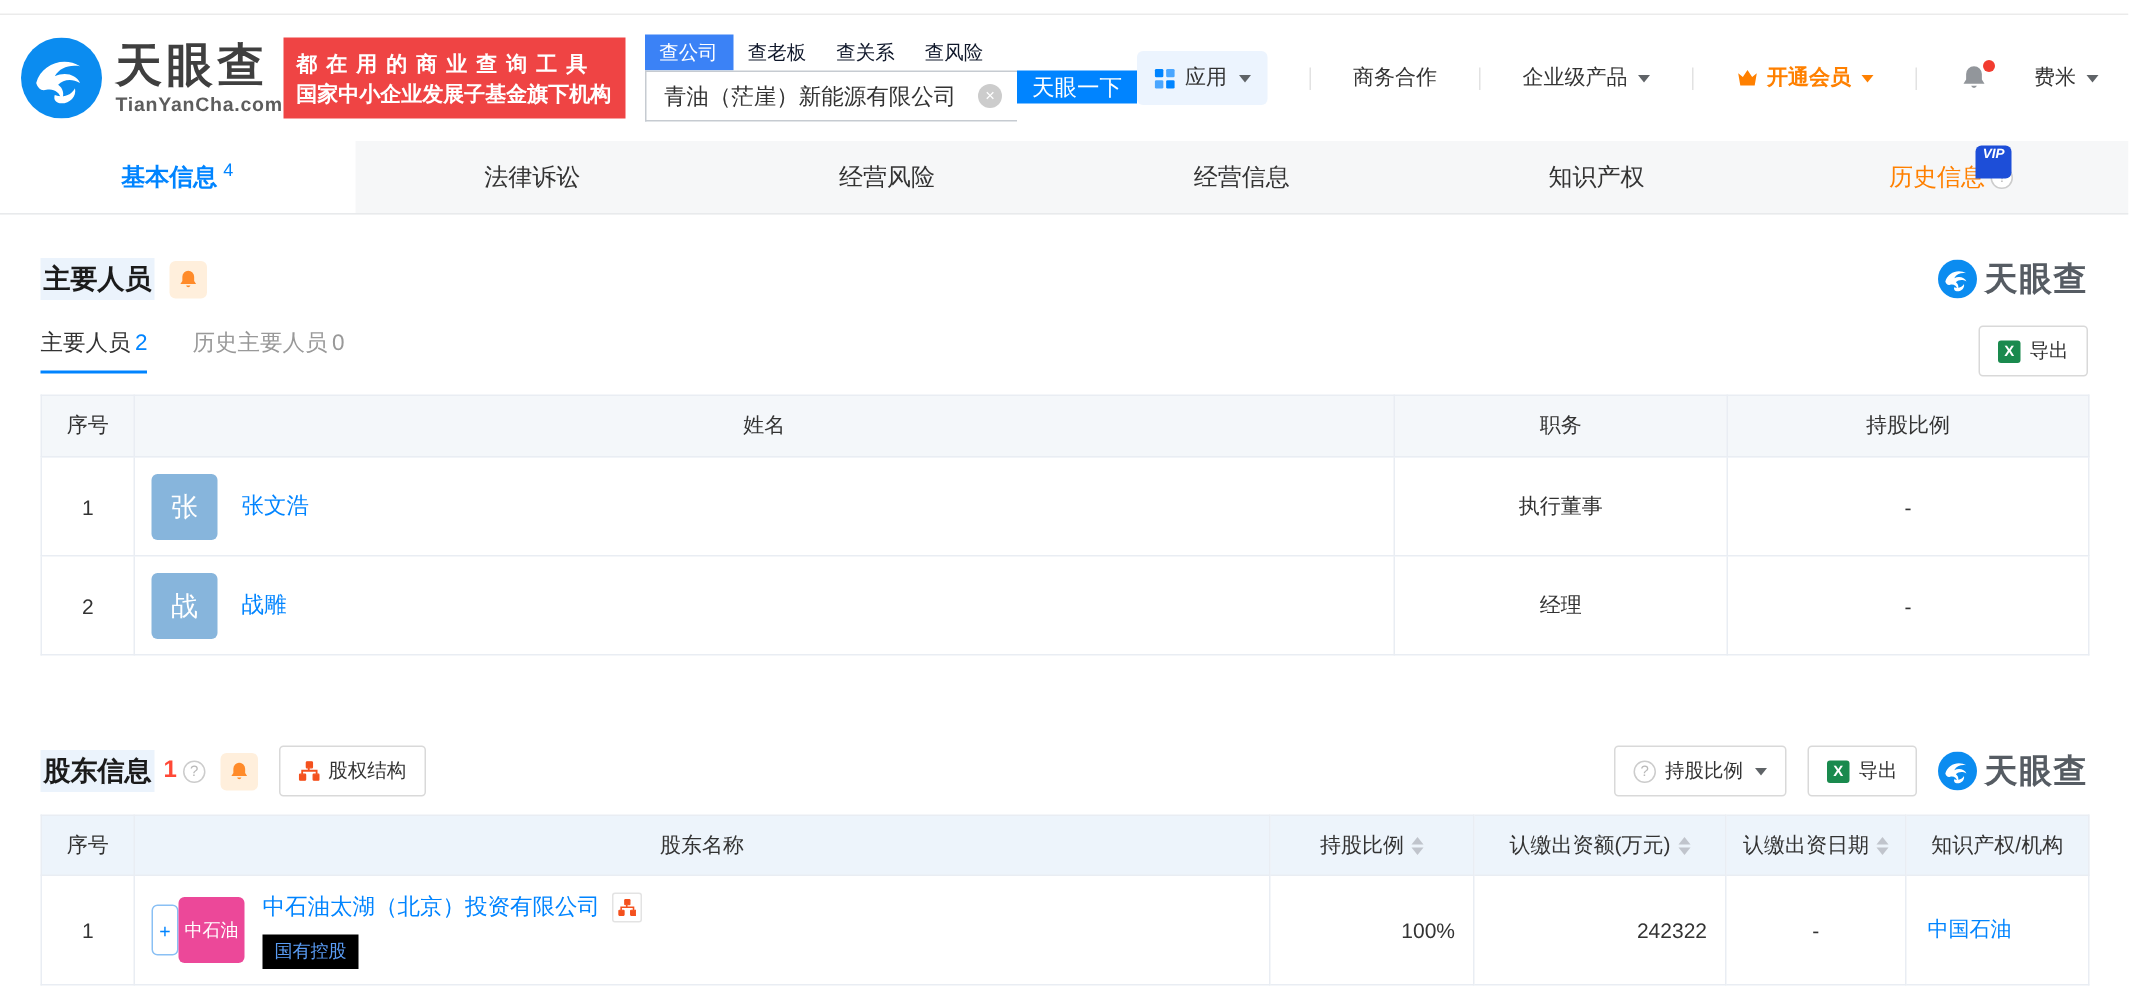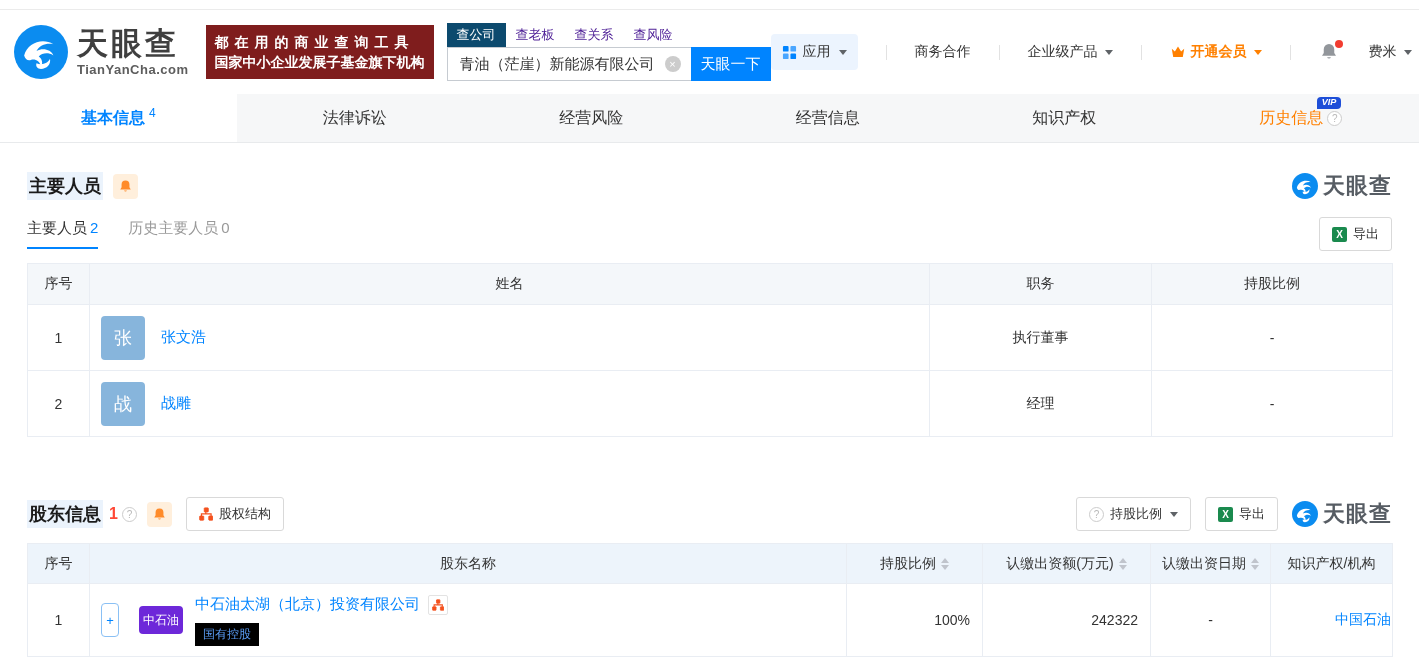--- a/index.html
+++ b/index.html
@@ -9,50 +9,50 @@
     font-family: "Liberation Sans", "DejaVu Sans", sans-serif;
   }
   .topstrip { height: 10px; border-bottom: 1px solid #ebebeb; }
 
   
   .hdr { display: flex; align-items: center; height: 84px; padding: 0 20px 0 14px; }
   .logo { display: flex; align-items: center; }
   .logo-txt { margin-left: 9px; }
   .logo-brand { font-size: 31px; font-weight: bold; color: #3f3f3f; letter-spacing: 3px; line-height: 1; }
   .logo-dom { font-size: 13px; color: #5d5d5d; font-weight: bold; margin-top: 3px; letter-spacing: .5px; }
-  .slogan { background: #7f1d1d; color: #fff; margin-left: 17px; padding: 7px 9px; font-size: 14px; font-weight: bold; line-height: 20px; white-space: nowrap; }
+  .slogan { background: #ef4444; color: #fff; padding: 7px 9px; font-size: 14px; font-weight: bold; line-height: 20px; white-space: nowrap; }
   .slogan .l1 { letter-spacing: 6px; }
 
   .search { margin-left: 13px; width: 447px; }
   .stabs { display: flex; font-size: 13px; }
-  .stab { padding: 3px 10px; cursor: pointer; color: #4c1d95; }
-  .stab.active { background: #0c4a6e; color: #fff; }
+  .stab { padding: 3px 10px; cursor: pointer; color: #0f172a; }
+  .stab.active { background: #3b82f6; color: #fff; }
   .srow { display: flex; }
   .sfield { position: relative; flex: 1; display: flex; }
   .sinput { flex: 1; height: 34px; border: 1px solid #c6cbd1; border-right: none; padding: 0 32px 0 12px; font-size: 15px; color: #333; outline: none; min-width: 0; font-family: inherit; }
   .clear { position: absolute; right: 10px; top: 50%; transform: translateY(-50%); width: 16px; height: 16px; border-radius: 50%; background: #ccc; color: #fff; font-size: 11px; line-height: 16px; text-align: center; cursor: pointer; }
-  .sbtn { width: 80px; height: 34px; background: #0084ff; color: #fff; border: none; font-size: 15px; cursor: pointer; font-family: inherit; }
+  .sbtn { width: 80px; height: 22px; background: #0084ff; color: #fff; border: none; font-size: 15px; cursor: pointer; font-family: inherit; }
 
   .hnav { margin-left: auto; display: flex; align-items: center; font-size: 14px; white-space: nowrap; gap: 15px; }
   .apps { display: flex; align-items: center; background: #ecf4fe; border-radius: 4px; padding: 9px 11px; gap: 6px; cursor: pointer; }
   .divider { width: 1px; height: 15px; background: #e2e2e2; margin: 0 13px; }
   .navitem { display: flex; align-items: center; gap: 5px; cursor: pointer; }
   .vipnav { color: #ff8000; font-weight: bold; }
   .bellwrap { position: relative; margin-right: 15px; cursor: pointer; line-height: 0; }
   .reddot { position: absolute; top: -2px; right: -4px; width: 8px; height: 8px; background: #f23c30; border-radius: 50%; }
   .caret { display: inline-block; width: 0; height: 0; border-left: 4px solid transparent; border-right: 4px solid transparent; border-top: 5px solid #5f6367; margin-left: 2px; }
   .caret.orange { border-top-color: #ff8000; }
 
   
   .ptabs { display: flex; background: #f6f7f8; border-bottom: 1px solid #e8eaec; height: 49px; }
   .ptab { flex: 1; display: flex; align-items: center; justify-content: center; font-size: 16px; color: #333; cursor: pointer; position: relative; }
   .ptab.active { background: #fff; color: #0084ff; font-weight: bold; }
   .ptab .cnt { font-size: 12px; color: #0084ff; margin-left: 4px; position: relative; top: -5px; font-weight: normal; }
   .ptab.viptab { color: #ff8000; }
-  .vipbadge { position: absolute; top: 3px; left: calc(50% + 16px); background: #1d4ed8; color: #fff; font-size: 9px; font-style: italic; font-weight: bold; padding: 1px 5px 2px; border-radius: 4px 4px 4px 0; line-height: 1; }
+  .vipbadge { position: absolute; top: 3px; left: calc(50% + 16px); background: #1d4ed8; color: #fff; font-size: 9px; font-style: italic; font-weight: bold; padding: 1px 5px 12px; border-radius: 4px 4px 4px 0; line-height: 1; }
   .qicon { display: inline-flex; width: 15px; height: 15px; border-radius: 50%; border: 1px solid #ccc; color: #b9b9b9; font-size: 10px; align-items: center; justify-content: center; margin-left: 4px; flex: none; background: #fff; }
 
   
   main { padding: 0 27px; }
   .sec1 { margin-top: 28px; }
   .sec2 { margin-top: 60px; }
   .sechead { display: flex; align-items: center; }
   .title { font-size: 18px; font-weight: bold; color: #1b1b1b; background: #ebf3fc; padding: 2px 2px; }
   .seccnt { color: #ff4836; font-size: 16px; font-weight: bold; margin-left: 6px; }
   .bellbadge { width: 25px; height: 25px; background: #ffefdc; border-radius: 4px; display: flex; align-items: center; justify-content: center; margin-left: 10px; cursor: pointer; }
@@ -75,34 +75,34 @@
   td { height: 66px; font-size: 14px; text-align: center; color: #333; }
   .t2 th { background: #edf4fb; height: 40px; }
   .t2 td { height: 73px; }
 
   .namecell { display: flex; align-items: center; padding-left: 10px; }
   .avatar { width: 44px; height: 44px; border-radius: 4px; background: #87b5dc; color: #fff; font-size: 18px; display: flex; align-items: center; justify-content: center; flex: none; cursor: pointer; }
   .pname { color: #0084ff; font-size: 15px; margin-left: 16px; cursor: pointer; }
 
   .shcell { display: flex; align-items: center; padding-left: 10px; }
   .plusbtn { width: 18px; height: 34px; border: 1px solid #8ac0f4; border-radius: 4px; color: #0084ff; display: flex; align-items: center; justify-content: center; font-size: 13px; background: #fff; cursor: pointer; flex: none; }
-  .coavatar { width: 44px; height: 28px; border-radius: 4px; background: #6d28d9; color: #fff; font-size: 12px; display: flex; align-items: center; justify-content: center; margin-left: 20px; flex: none; cursor: pointer; }
+  .coavatar { width: 44px; height: 44px; border-radius: 4px; background: #ec4899; color: #fff; font-size: 12px; display: flex; align-items: center; justify-content: center; margin-left: 0; flex: none; cursor: pointer; }
   .coinfo { margin-left: 12px; text-align: left; }
   .coline { display: flex; align-items: center; }
   .coname { color: #0084ff; font-size: 15px; cursor: pointer; }
   .orgbox { width: 20px; height: 20px; border: 1px solid #e3e3e3; border-radius: 2px; display: inline-flex; align-items: center; justify-content: center; margin-left: 8px; cursor: pointer; background: #fff; }
   .cotag { display: inline-block; margin-top: 8px; background: #000000; color: #5a9df6; font-size: 12px; padding: 3px 8px; }
 
   .sorticon { display: inline-flex; flex-direction: column; margin-left: 5px; vertical-align: -1px; gap: 2px; cursor: pointer; }
   .tri-up { width: 0; height: 0; border-left: 4px solid transparent; border-right: 4px solid transparent; border-bottom: 5px solid #c0c4cc; }
   .tri-dn { width: 0; height: 0; border-left: 4px solid transparent; border-right: 4px solid transparent; border-top: 5px solid #c0c4cc; }
   .thflex { display: inline-flex; align-items: center; justify-content: center; }
 
   .alr { text-align: right; padding-right: 12px; }
-  .all { text-align: right; padding-left: 14px; }
+  .all { text-align: left; padding-left: 14px; }
   .link { color: #0084ff; cursor: pointer; }
 </style>
 </head>
 <body>
 
 <svg width="0" height="0" style="position:absolute">
   <defs>
     <g id="tyc-swirl">
       <circle cx="24" cy="24" r="24" fill="#0b8cf0"></circle>
       <path fill="#ffffff" d="M9 27c3-11 16-16 26-10-7-1-12 1-15 6 6-3 13-1 15 4-5-3-10-2-13 1 3 2 4 6 2 9-1-5-5-7-9-6-3 1-5-1-6-4z"></path>

